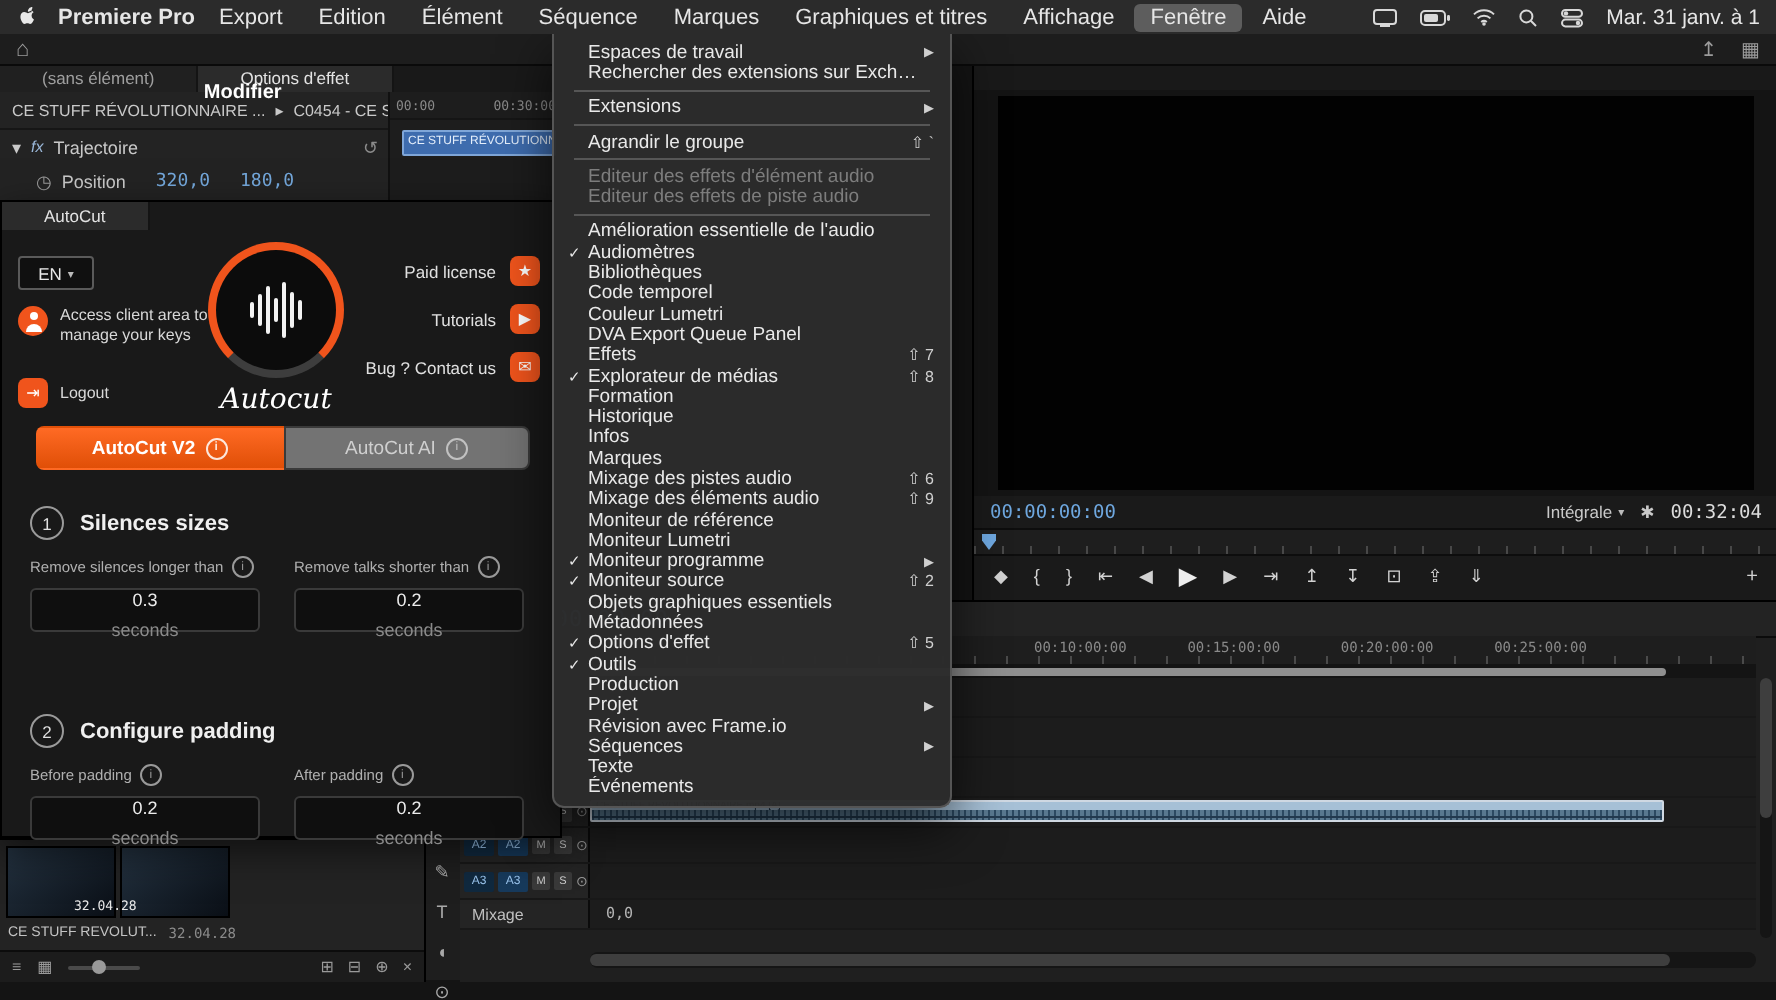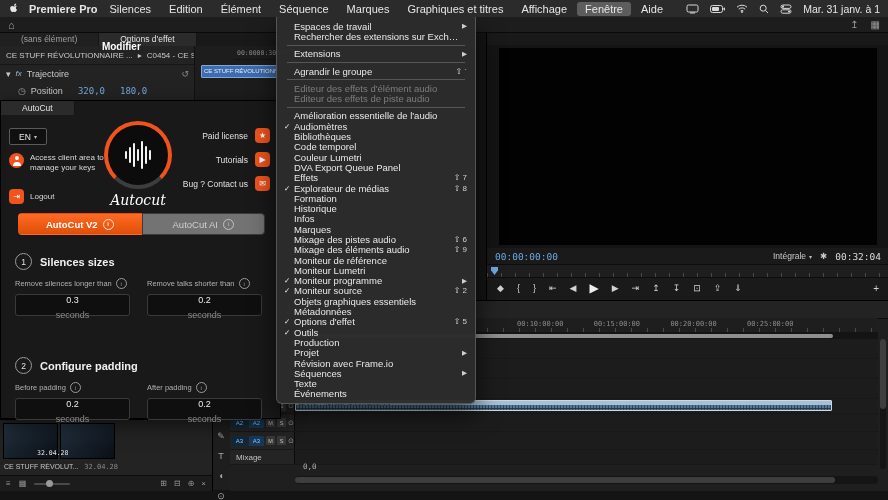--- a/index.html
+++ b/index.html
@@ -38,21 +38,21 @@
   .fx-breadcrumb{display:flex;gap:5px;align-items:center;font-size:8px;color:#c9c9c9;padding:5px 6px 4px;
                  border-bottom:1px solid #161616;white-space:nowrap;overflow:hidden;}
   .fx-row{display:flex;align-items:center;gap:5px;font-size:9px;color:#c9c9c9;padding:3.5px 6px;}
   .fxbadge{font-style:italic;color:#9ab7d8;font-size:8px;}
   .fx-row .reset{margin-left:auto;color:#8b8b8b;}
   .fx-row.param{padding-left:18px;}
   .val{color:#74a8dc;margin-left:10px;}
   .stopwatch{color:#9b9b9b;}
   .fx-mini{position:absolute;right:0;top:0;width:86px;height:90px;border-left:1px solid #111;background:#1d1d1d;}
   .fx-mini-ruler{display:flex;justify-content:space-between;font-size:6.5px;color:#8a8a8a;padding:3px 3px 2px;
-                 border-bottom:1px solid #151515;font-family:"DejaVu Sans Mono",monospace;margin-left:39px;}
+                 border-bottom:1px solid #151515;font-family:"DejaVu Sans Mono",monospace;}
   .fx-mini-clip{margin:5px 3px 0 6px;height:11px;background:#3e6cae;border:1px solid #7fa6d8;border-radius:1px;
                 font-size:6px;color:#e4eefb;overflow:hidden;white-space:nowrap;padding:0 2px;line-height:10px;}
 
   
   .ac{position:absolute;left:0;top:100px;width:281px;height:319px;background:#191919;border:1px solid #000;
       box-shadow:0 6px 18px rgba(0,0,0,.55);z-index:6;box-sizing:border-box;}
   .ac-body{position:relative;height:calc(100% - 14px);}
   .ac-lang{position:absolute;left:8px;top:13px;width:36px;height:15px;background:#101010;border:1px solid #5a5a5a;
            border-radius:2px;display:flex;align-items:center;justify-content:center;gap:3px;font-size:8.5px;color:#e8e8e8;}
   .car{font-size:6px;color:#bbb;}
@@ -134,21 +134,21 @@
   .trk.mix{height:14px;}
   .patch{min-width:13px;height:10px;background:#173a5c;color:#9cc6ef;font-size:6px;display:flex;align-items:center;
          justify-content:center;border-radius:1px;padding:0 1px;}
   .patch.src{background:#10293f;}
   .patch.hot{background:#2e8de0;color:#fff;}
   .tbtn{width:9px;height:9px;background:#3a3a3a;color:#cfcfcf;font-size:5.5px;display:flex;align-items:center;
         justify-content:center;border-radius:1px;flex:none;}
   .mic{font-size:7px;color:#9a9a9a;}
   .eye{font-size:7px;color:#b9b9b9;}
   .mix-label{font-size:8px;color:#c0c0c0;padding-left:4px;}
-  .mix-val{position:absolute;left:8px;top:12px;font-size:7.5px;color:#b5b5b5;}
+  .mix-val{position:absolute;left:8px;top:2px;font-size:7.5px;color:#b5b5b5;}
   .clip-a1{position:absolute;left:0;top:1px;height:11px;width:537px;background:var(--clipblue);
            border:1px solid #cfd8e2;border-radius:1px;overflow:hidden;box-sizing:border-box;}
   .clip-name{display:block;height:4px;background:#a6c0d6;font-size:5px;line-height:4px;color:#13293d;
              padding:0 2px;white-space:nowrap;overflow:hidden;}
   .clip-wave{position:absolute;left:0;right:0;top:4px;bottom:0;
              background:repeating-linear-gradient(90deg,#2c4961 0 1px,var(--clipblue) 1px 3px);}
   .clip-wave::after{content:"";position:absolute;left:0;right:0;top:50%;height:1px;background:#22394e;}
   .tl-hscroll{position:absolute;left:65px;right:10px;top:175px;height:8px;background:#151515;border-radius:4px;}
   .h-handle{position:absolute;left:0;width:540px;top:1px;height:6px;background:#3e3e3e;border-radius:3px;}
   .tl-vscroll{position:absolute;right:2px;top:38px;width:6px;height:130px;background:#151515;border-radius:3px;}
@@ -193,21 +193,21 @@
 <div class="screen">
 
   <div class="menubar">
     <span>
       <svg width="11" height="13" viewBox="0 0 12 13">
           <path fill="#e8e8e8" d="M8.3 4.1c-.5.4-1.2.7-1.8.6-.1-.7.2-1.4.6-1.8.4-.5 1.2-.8 1.8-.8.1.7-.2 1.4-.6 2zm.5.8c-1 0-1.8.6-2.3.6-.5 0-1.2-.6-2-.6C3.4 4.9 2.4 5.8 2.4 7.5c0 1 .4 2.1.9 2.8.4.6.8 1.1 1.4 1.1.6 0 .8-.4 1.5-.4s.9.4 1.5.4c.6 0 1-.5 1.4-1.1.5-.7.7-1.4.7-1.4s-1.3-.5-1.3-2c0-1.3 1-1.9 1.1-1.9-.6-.9-1.5-1-1.8-1z"></path>
         </svg>
     </span>
     <span class="appname">Premiere Pro</span>
     <div class="menus">
-        <span class="menu-item">Silences</span>
+        <span class="menu-item">Export</span>
         <span class="menu-item">Edition</span>
         <span class="menu-item">Élément</span>
         <span class="menu-item">Séquence</span>
         <span class="menu-item">Marques</span>
         <span class="menu-item">Graphiques et titres</span>
         <span class="menu-item">Affichage</span>
         <span class="menu-item active">Fenêtre</span>
         <span class="menu-item">Aide</span>
       </div>
     <div class="status">

